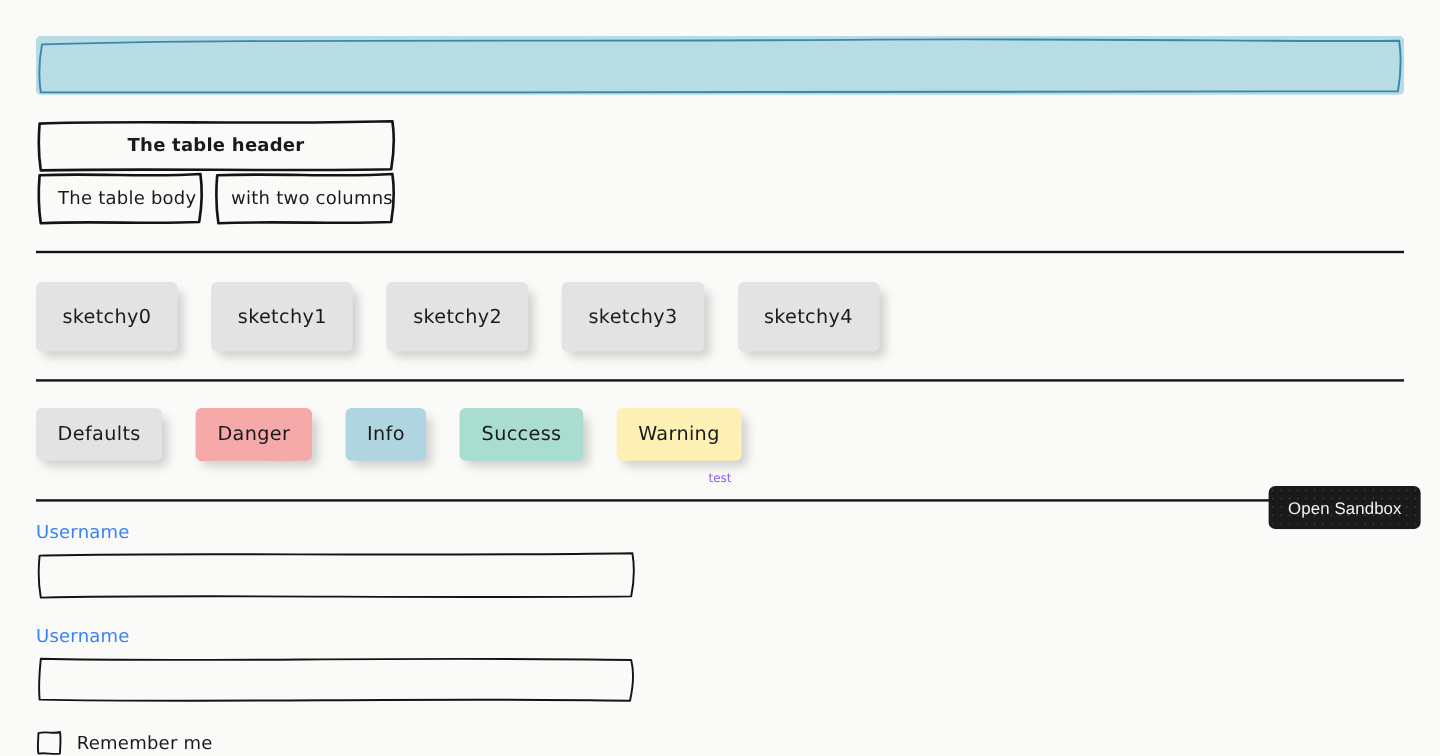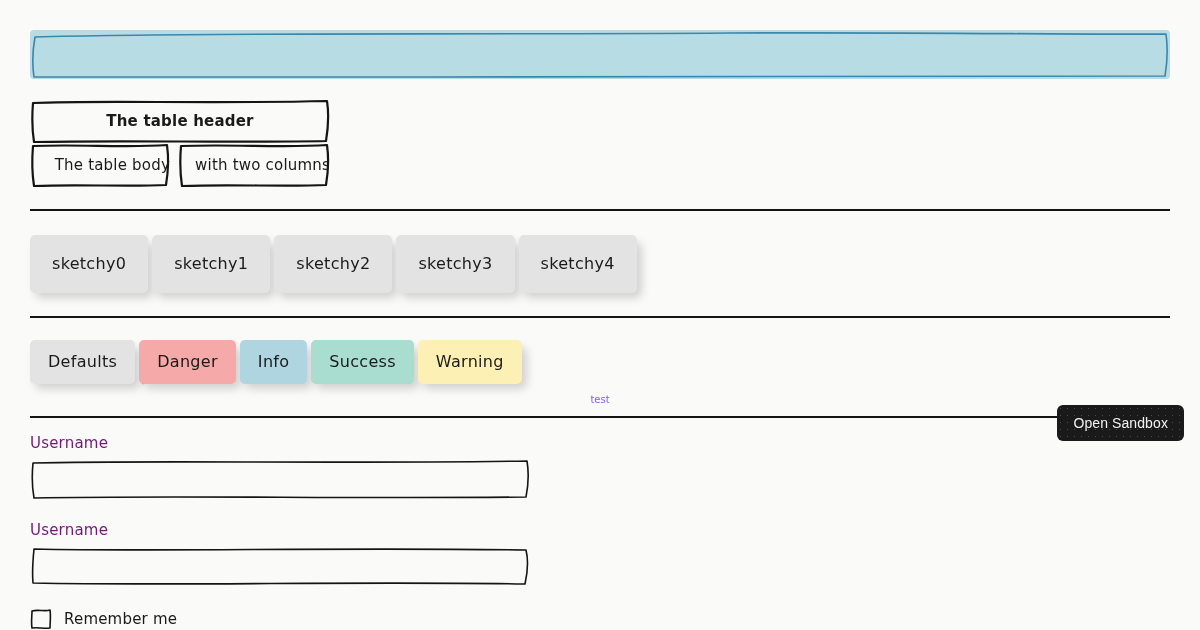--- a/index.html
+++ b/index.html
@@ -73,21 +73,21 @@
   }
   .tbl-header {
     width: 300px;
     font-weight: bold;
   }
   .tbl-body-row {
     display: flex;
     margin-top: 0px;
   }
   .tbl-body-row .tbl-cell {
-    justify-content: flex-end;
+    justify-content: center;
     padding-left: 12px;
   }
   .tbl-cell-1 { width: 140px; }
   .tbl-cell-2 { width: 152px; margin-left: 8px; }
 
   
   .hr {
     position: relative;
     height: 2px;
     width: 1140px;
@@ -98,21 +98,21 @@
     position: absolute;
     left: 0; right: 0; top: 0;
     height: 2px;
     background: #141414;
   }
 
   
   .btn-row {
     display: flex;
     align-items: flex-end;
-    gap: 4px;
+    gap: 28px;
   }
   .row1 { padding-top: 24px; padding-bottom: 23px; }
   .row2 { padding-top: 22px; padding-bottom: 0px; }
 
   .btn {
     position: relative;
     box-sizing: border-box;
     display: inline-flex;
     align-items: center;
     justify-content: center;
@@ -154,21 +154,21 @@
     color: #8b5cf6;
     text-align: center;
   }
 
   
   .form { padding-top: 16px; }
   .form-label {
     display: block;
     font-size: 15px;
     margin-bottom: 7px;
-    color: #701a75;
+    color: #3b82f6;
     letter-spacing: .2px;
   }
   .field {
     position: relative;
     width: 500px;
     height: 40px;
     margin-bottom: 22px;
   }
   .field input {
     position: relative;

